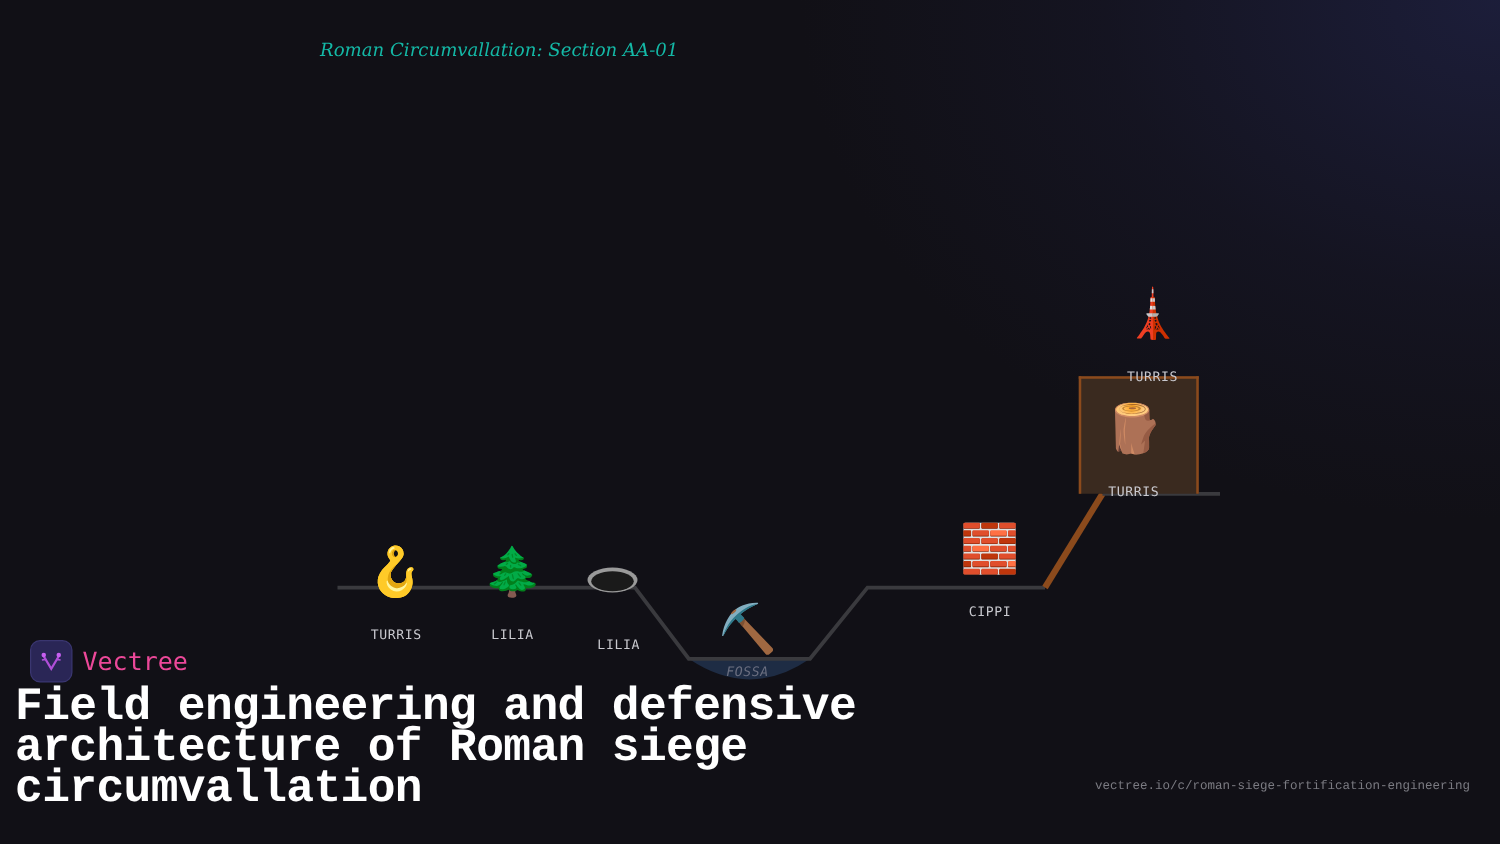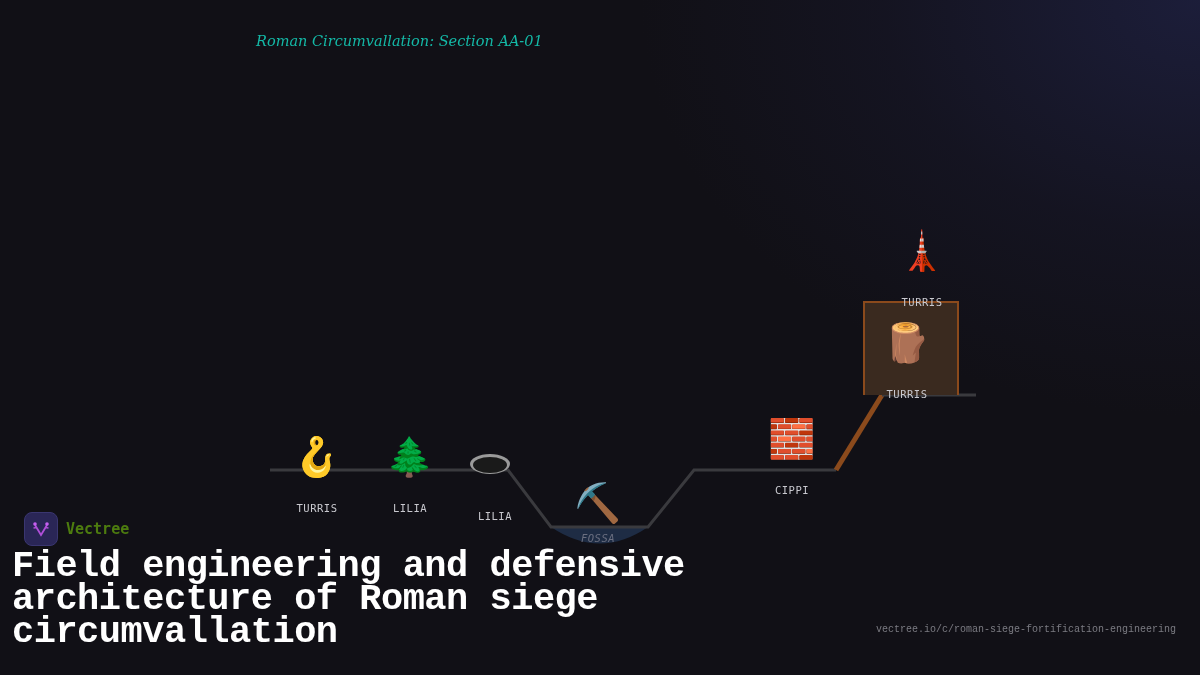--- a/index.html
+++ b/index.html
@@ -33,21 +33,21 @@
     box-sizing:content-box;
   }
   .brand {
     position:absolute; left:24px; top:512px; display:flex; align-items:center; gap:8px;
   }
   .brand-logo {
     width:32px; height:32px; border-radius:8px; background:#2a2656;
     border:1px solid #3a3670; display:flex; align-items:center; justify-content:center;
   }
   .brand-name {
-    font-family:"DejaVu Sans Mono", monospace; font-weight:bold; font-size:15px; color:#4d7c0f;
+    font-family:"DejaVu Sans Mono", monospace; font-weight:normal; font-size:20px; color:#ec4899;
   }
   .headline {
     position:absolute; left:12px; top:550px; width:720px;
     font-family:"Liberation Mono", monospace; font-weight:bold;
     font-size:37px; line-height:33px; color:#ffffff; margin:0;
     letter-spacing:-0.5px;
   }
   .url {
     position:absolute; right:24px; top:624px;
     font-family:"Liberation Mono", monospace; font-size:10px; color:#7b7b82;

